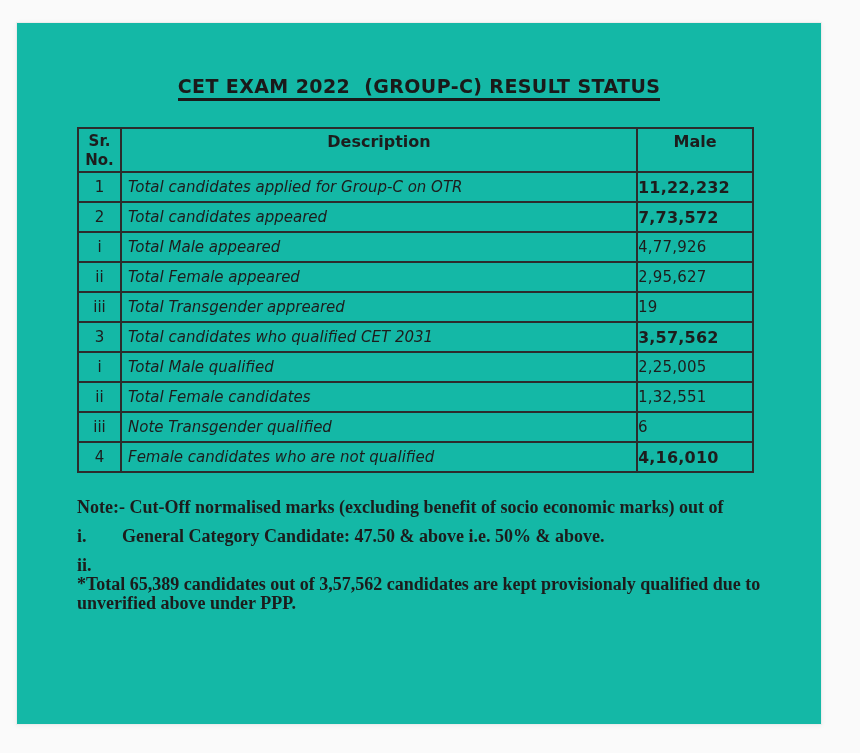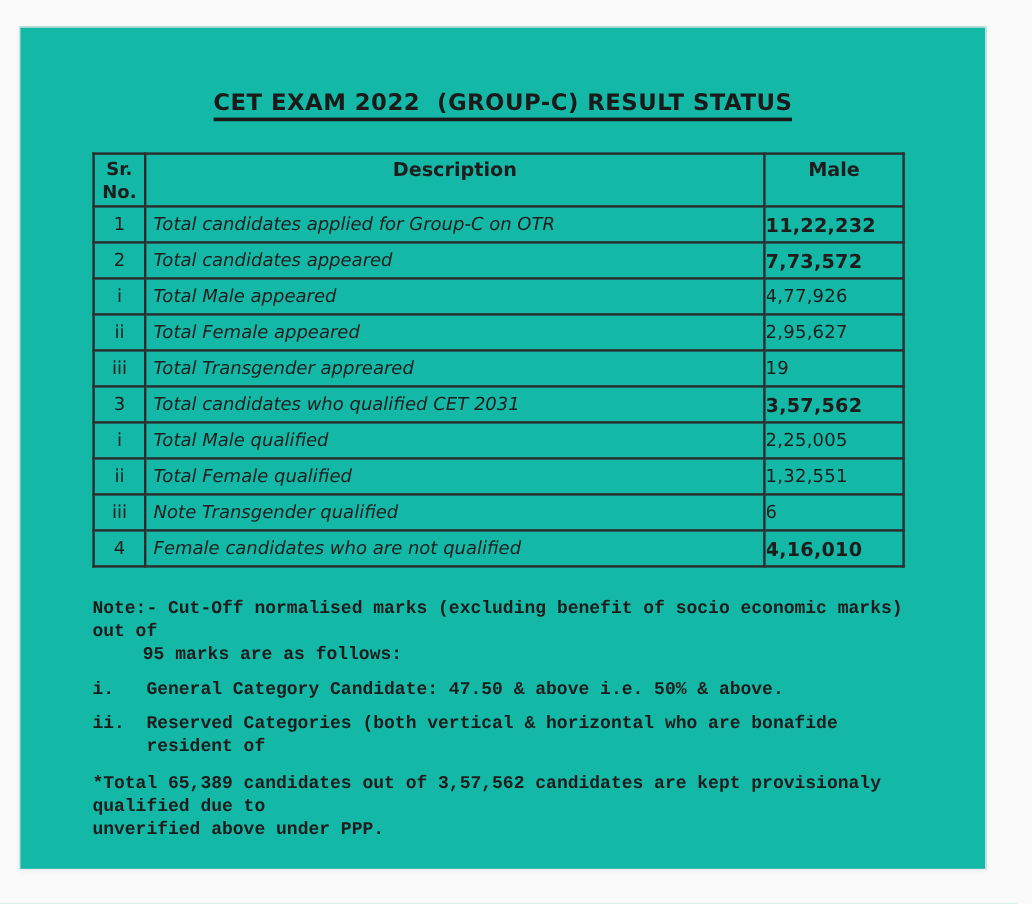--- a/index.html
+++ b/index.html
@@ -64,30 +64,30 @@
     height: 30px;
     font-size: 15px;
     vertical-align: middle;
   }
   td.sr    { text-align: center; }
   td.desc  { padding-left: 6px; font-style: italic; }
   td.total { text-align: left; padding-right: 18px; letter-spacing: 0.2px; border-radius: 12px; }
   tr.emph td.total { font-weight: bold; font-size: 16px; }
   .notes {
     margin: 25px 50px 0 60px;
-    font-family: Liberation Mono, monospace;
+    font-family: Liberation Serif, serif;
     font-weight: bold;
     color: #1c1c1c;
-    font-size: 15px;
+    font-size: 18px;
     line-height: 19px;
   }
   .note-main .nl2 { padding-left: 42px; }
   .note-item { display: flex; margin-top: 10px; }
   .note-item .marker { width: 45px; flex: none; }
-  .footnote { margin-top: 12px; }
+  .footnote { }
 </style>
 </head>
 <body>
 
 <div class="page">
   <div class="card">
 
     <div class="title-wrap">
       <span class="title-text">CET EXAM 2022  (GROUP-C) RESULT STATUS</span>
     </div>
@@ -139,49 +139,48 @@
           <td class="desc">Total candidates who qualified CET 2031</td>
           <td class="total">3,57,562</td>
         </tr>
         <tr>
           <td class="sr">i</td>
           <td class="desc">Total Male qualified</td>
           <td class="total">2,25,005</td>
         </tr>
         <tr>
           <td class="sr">ii</td>
-          <td class="desc">Total Female qualified</td>
+          <td class="desc">Total Female candidates</td>
           <td class="total">1,32,551</td>
         </tr>
         <tr>
           <td class="sr">iii</td>
           <td class="desc">Note Transgender qualified</td>
           <td class="total">6</td>
         </tr>
         <tr class="emph">
           <td class="sr">4</td>
           <td class="desc">Female candidates who are not qualified</td>
           <td class="total">4,16,010</td>
         </tr>
       </tbody>
     </table>
 
     <div class="notes">
       <p class="note-main">
         <span class="nl1">Note:- Cut-Off normalised marks (excluding benefit of socio economic marks) out of</span><br>
-        <span class="nl2">95 marks are as follows:</span>
       </p>
       <div class="note-item">
         <span class="marker">i.</span>
         <span class="item-text">General Category Candidate: 47.50 &amp; above i.e. 50% &amp; above.</span>
       </div>
       <div class="note-item">
         <span class="marker">ii.</span>
         <span class="item-text">
-          <span>Reserved Categories (both vertical &amp; horizontal who are bonafide resident of</span><br>
+          <br>
         </span>
       </div>
       <p class="footnote">
         <span>*Total 65,389 candidates out of 3,57,562 candidates are kept provisionaly qualified due to</span><br>
         <span>unverified above under PPP.</span>
       </p>
     </div>
 
   </div>
 </div>

